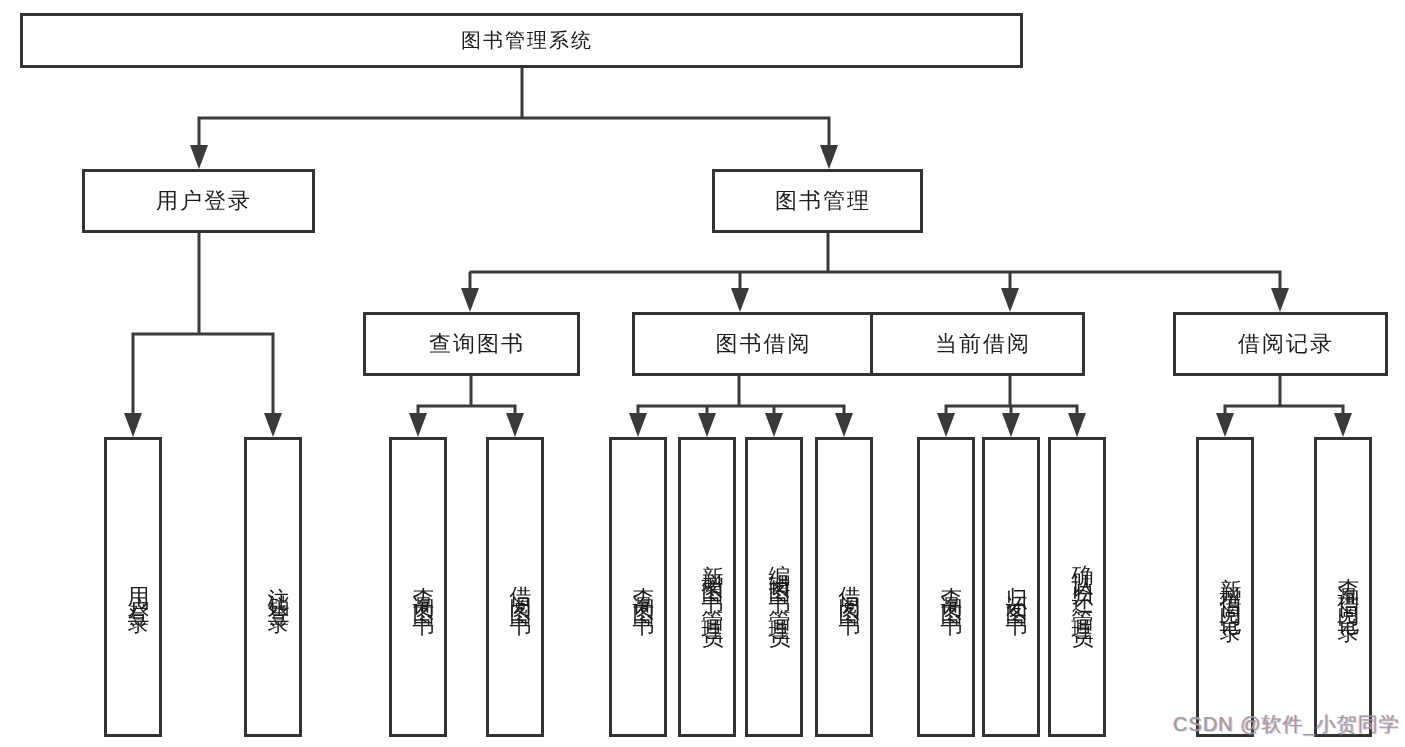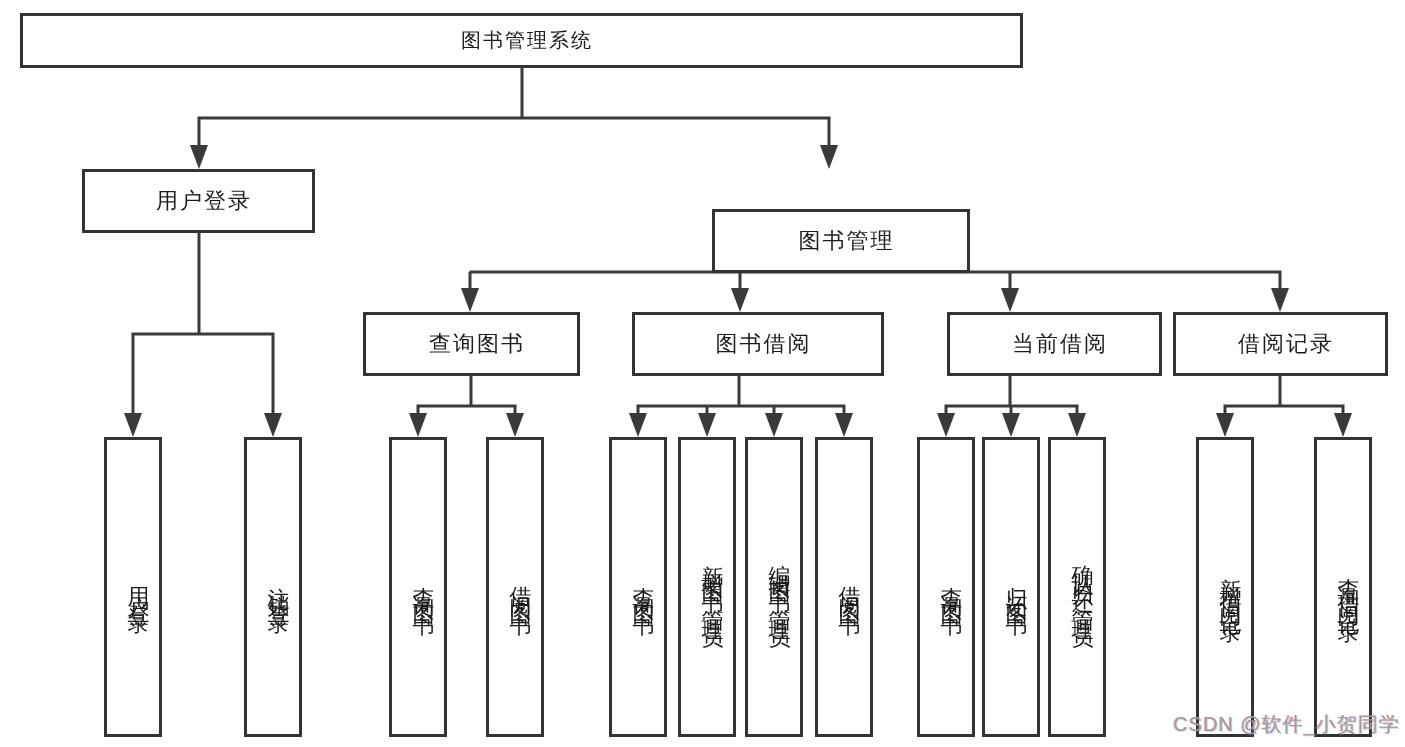--- a/index.html
+++ b/index.html
@@ -33,24 +33,24 @@
     text-orientation:mixed;
     font-size:22px;
     letter-spacing:9px;
     line-height:1;
     color:#1c1c1c;
     white-space:nowrap;
   }
   
   .root-box{left:20px;top:13px;width:1003px;height:55px;}
   .l2a{left:82px;top:169px;width:233px;height:64px;}
-  .l2b{left:712px;top:169px;width:258px;height:64px;margin-top:40px;}
+  .l2b{left:712px;top:169px;width:211px;height:64px;}
   .l3a{left:363px;top:312px;width:217px;height:64px;}
   .l3b{left:632px;top:312px;width:252px;height:64px;}
-  .l3c{left:947px;top:312px;width:215px;height:64px;text-align:right;}
+  .l3c{left:870px;top:312px;width:215px;height:64px;text-align:right;}
   .l3d{left:1173px;top:312px;width:215px;height:64px;}
   .leaf{top:437px;width:58px;height:300px;}
   .p1{left:104px;} .p2{left:244px;} .p3{left:389px;} .p4{left:486px;}
   .p5{left:609px;} .p6{left:678px;} .p7{left:745px;} .p8{left:815px;}
   .p9{left:917px;} .p10{left:982px;} .p11{left:1048px;}
   .p12{left:1196px;} .p13{left:1314px;}
   .watermark{
     position:absolute;
     right:5px;bottom:9px;
     z-index:3;

